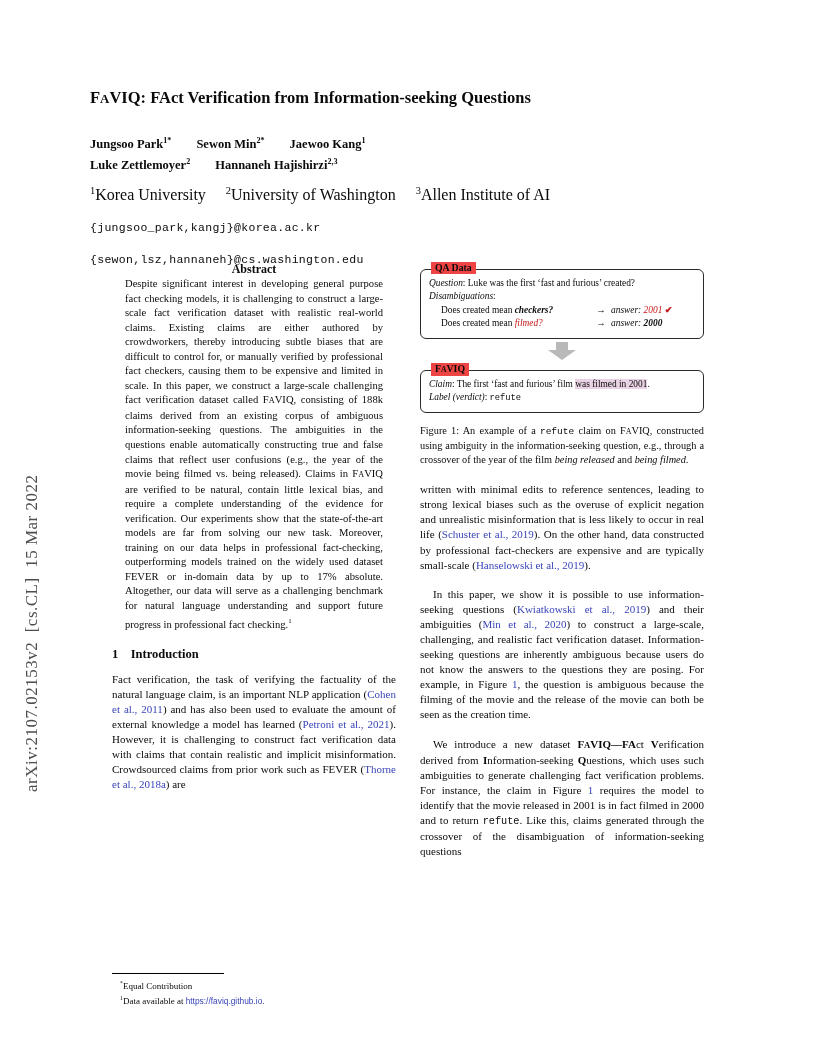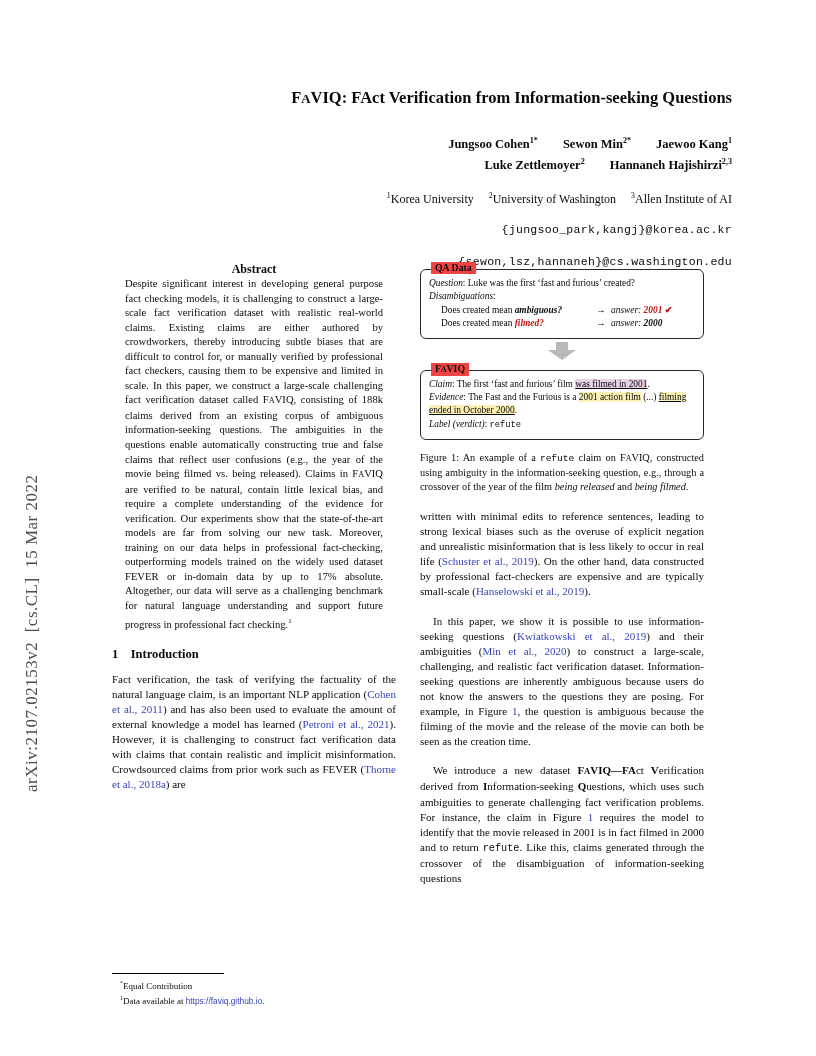--- a/index.html
+++ b/index.html
@@ -15,24 +15,24 @@
   .page{position:relative;width:816px;height:1056px;background:#fff;margin:0 auto;overflow:hidden;}
 
   
   .stamp{
     position:absolute;left:22px;top:792px;
     transform:rotate(-90deg);transform-origin:left top;
     white-space:pre;font-size:17px;letter-spacing:.5px;color:var(--stamp_gray);
   }
 
   
-  .hdr{position:absolute;top:88px;left:90px;right:84px;text-align:right;}
+  .hdr{position:absolute;top:88px;left:90px;right:84px;text-align:left;}
   .title{font-size:16.5px;font-weight:bold;margin-bottom:24px;}
   .authors-line{font-size:12.5px;line-height:18px;white-space:pre-wrap;}
-  .affil{font-size:12px;margin-top:17px;white-space:pre-wrap;}
+  .affil{font-size:16px;margin-top:11px;white-space:pre-wrap;}
   .email{font-family:"Liberation Mono","DejaVu Sans Mono",monospace;font-size:11.5px;line-height:18px;margin-top:14px;letter-spacing:.3px;}
   .email:first-of-type{margin-top:7px;}
 
   
   .cols{position:absolute;top:262px;left:112px;right:112px;height:752px;display:flex;gap:24px;}
   .col{width:284px;position:relative;}
 
   .abs-head{text-align:center;font-weight:bold;font-size:12px;}
   .abs-text{margin:0 13px;font-size:10.6px;line-height:14.55px;text-align:justify;}
   .sec-head{font-size:12.5px;font-weight:bold;margin:15px 0 10px 0;white-space:pre;}
@@ -62,37 +62,37 @@
   
   .seg-i{font-style:italic;font-family:Liberation Serif, serif;}
   .seg-b{font-weight:bold;}
   .seg-bi{font-weight:bold;font-style:italic;}
   .seg-cite{color:var(--cite_blue);}
   .seg-mono{font-family:"Liberation Mono","DejaVu Sans Mono",monospace;font-size:.93em;}
   .seg-sc{font-size:.78em;}
   .seg-bsc{font-weight:bold;font-size:.78em;}
   .seg-sup{vertical-align:super;font-size:.65em;}
   .seg-bsup{vertical-align:super;font-size:.65em;font-weight:bold;}
-  .seg-red-bi{color:var(--red);font-weight:bold;font-style:italic;}
+  .seg-red-bi{color:var(--red);font-weight:normal;font-style:italic;}
   .seg-check{color:var(--red);font-weight:bold;}
-  .seg-hl-pink{background:var(--highlight_pink);text-decoration:underline;}
+  .seg-hl-pink{background:var(--highlight_pink);}
   .seg-hl-yellow{background:var(--highlight_yellow);}
   .seg-hl-yellow-u{background:var(--highlight_yellow);text-decoration:underline;}
   .seg-link{color:var(--cite_blue);font-family:Liberation Sans, sans-serif;font-size:.93em;}
 </style>
 </head>
 <body>
 
 <div class="page">
 
   <div class="stamp">arXiv:2107.02153v2  [cs.CL]  15 Mar 2022</div>
 
   <div class="hdr">
     <div class="title"><span>F</span><span class="seg-sc">A</span><span>VIQ: FAct Verification from Information-seeking Questions</span></div>
-    <div class="authors-line"><span class="seg-b">Jungsoo Cohen</span><span class="seg-bsup">1*</span><span>        </span><span class="seg-b">Sewon Min</span><span class="seg-bsup">2*</span><span>        </span><span class="seg-b">Jaewoo Kang</span><span class="seg-bsup">1</span></div>
+    <div class="authors-line"><span class="seg-b">Jungsoo Park</span><span class="seg-bsup">1*</span><span>        </span><span class="seg-b">Sewon Min</span><span class="seg-bsup">2*</span><span>        </span><span class="seg-b">Jaewoo Kang</span><span class="seg-bsup">1</span></div>
     <div class="authors-line"><span class="seg-b">Luke Zettlemoyer</span><span class="seg-bsup">2</span><span>        </span><span class="seg-b">Hannaneh Hajishirzi</span><span class="seg-bsup">2,3</span></div>
     <div class="affil"><span class="seg-sup">1</span><span>Korea University     </span><span class="seg-sup">2</span><span>University of Washington     </span><span class="seg-sup">3</span><span>Allen Institute of AI</span></div>
     <div class="email">{jungsoo_park,kangj}@korea.ac.kr</div>
     <div class="email">{sewon,lsz,hannaneh}@cs.washington.edu</div>
   </div>
 
   <div class="cols">
 
     <div class="col">
       <div class="abs-head">Abstract</div>
@@ -109,41 +109,40 @@
 
     <div class="col right-col">
 
       <div class="fig">
 
         <div class="fig-box">
           <div class="fig-box-label">QA Data</div>
           <div><span class="seg-i">Question</span><span>: Luke was the first ‘fast and furious’ created?</span></div>
           <div><span class="seg-i">Disambiguations</span><span>:</span></div>
           <div class="qa-row">
-            <span class="q-left"><span>Does created mean </span><span class="seg-bi">ambiguous?</span></span>
+            <span class="q-left"><span>Does created mean </span><span class="seg-bi">checkers?</span></span>
             <span class="q-arrow">→</span>
             <span class="q-right"><span class="seg-i">answer: </span><span class="seg-red-bi">2001</span><span> </span><span class="seg-check">✔</span></span>
           </div>
           <div class="qa-row">
             <span class="q-left"><span>Does created mean </span><span class="seg-red-bi">filmed?</span></span>
             <span class="q-arrow">→</span>
             <span class="q-right"><span class="seg-i">answer: </span><span class="seg-bi">2000</span></span>
           </div>
         </div>
 
         <div class="flow-arrow">
           <svg width="30" height="18" viewBox="0 0 30 18" aria-hidden="true">
             <polygon points="9,0 21,0 21,8 29,8 15,18 1,8 9,8" fill="#b9b9b9"></polygon>
           </svg>
         </div>
 
         <div class="fig-box">
           <div class="fig-box-label"><span>F</span><span class="seg-sc">A</span><span>VIQ</span></div>
           <div class="faviq-line"><span class="seg-i">Claim</span><span>: The first ‘fast and furious’ film </span><span class="seg-hl-pink">was filmed in 2001</span><span>.</span></div>
-          <div class="faviq-line"><span class="seg-i">Evidence</span><span>: The Fast and the Furious is a </span><span class="seg-hl-yellow">2001 action film</span><span> (...) </span><span class="seg-hl-yellow-u">filming ended in October 2000</span><span>.</span></div>
           <div class="faviq-line"><span class="seg-i">Label (verdict)</span><span>: </span><span class="seg-mono">refute</span></div>
         </div>
 
         <div class="fig-caption"><span>Figure 1: An example of a </span><span class="seg-mono">refute</span><span> claim on F</span><span class="seg-sc">A</span><span>VIQ, constructed using ambiguity in the information-seeking question, e.g., through a crossover of the year of the film </span><span class="seg-i">being released</span><span> and </span><span class="seg-i">being filmed</span><span>.</span></div>
       </div>
 
       <div class="body-p cont"><span>written with minimal edits to reference sentences, leading to strong lexical biases such as the overuse of explicit negation and unrealistic misinformation that is less likely to occur in real life (</span><span class="seg-cite">Schuster et al., 2019</span><span>). On the other hand, data constructed by professional fact-checkers are expensive and are typically small-scale (</span><span class="seg-cite">Hanselowski et al., 2019</span><span>).</span></div>
       <div class="body-p indent"><span>In this paper, we show it is possible to use information-seeking questions (</span><span class="seg-cite">Kwiatkowski et al., 2019</span><span>) and their ambiguities (</span><span class="seg-cite">Min et al., 2020</span><span>) to construct a large-scale, challenging, and realistic fact verification dataset. Information-seeking questions are inherently ambiguous because users do not know the answers to the questions they are posing. For example, in Figure </span><span class="seg-cite">1</span><span>, the question is ambiguous because the filming of the movie and the release of the movie can both be seen as the creation time.</span></div>
       <div class="body-p indent"><span>We introduce a new dataset </span><span class="seg-b">F</span><span class="seg-bsc">A</span><span class="seg-b">VIQ—FA</span><span>ct </span><span class="seg-b">V</span><span>erification derived from </span><span class="seg-b">I</span><span>nformation-seeking </span><span class="seg-b">Q</span><span>uestions, which uses such ambiguities to generate challenging fact verification problems. For instance, the claim in Figure </span><span class="seg-cite">1</span><span> requires the model to identify that the movie released in 2001 is in fact filmed in 2000 and to return </span><span class="seg-mono">refute</span><span>. Like this, claims generated through the crossover of the disambiguation of information-seeking questions</span></div>
 

